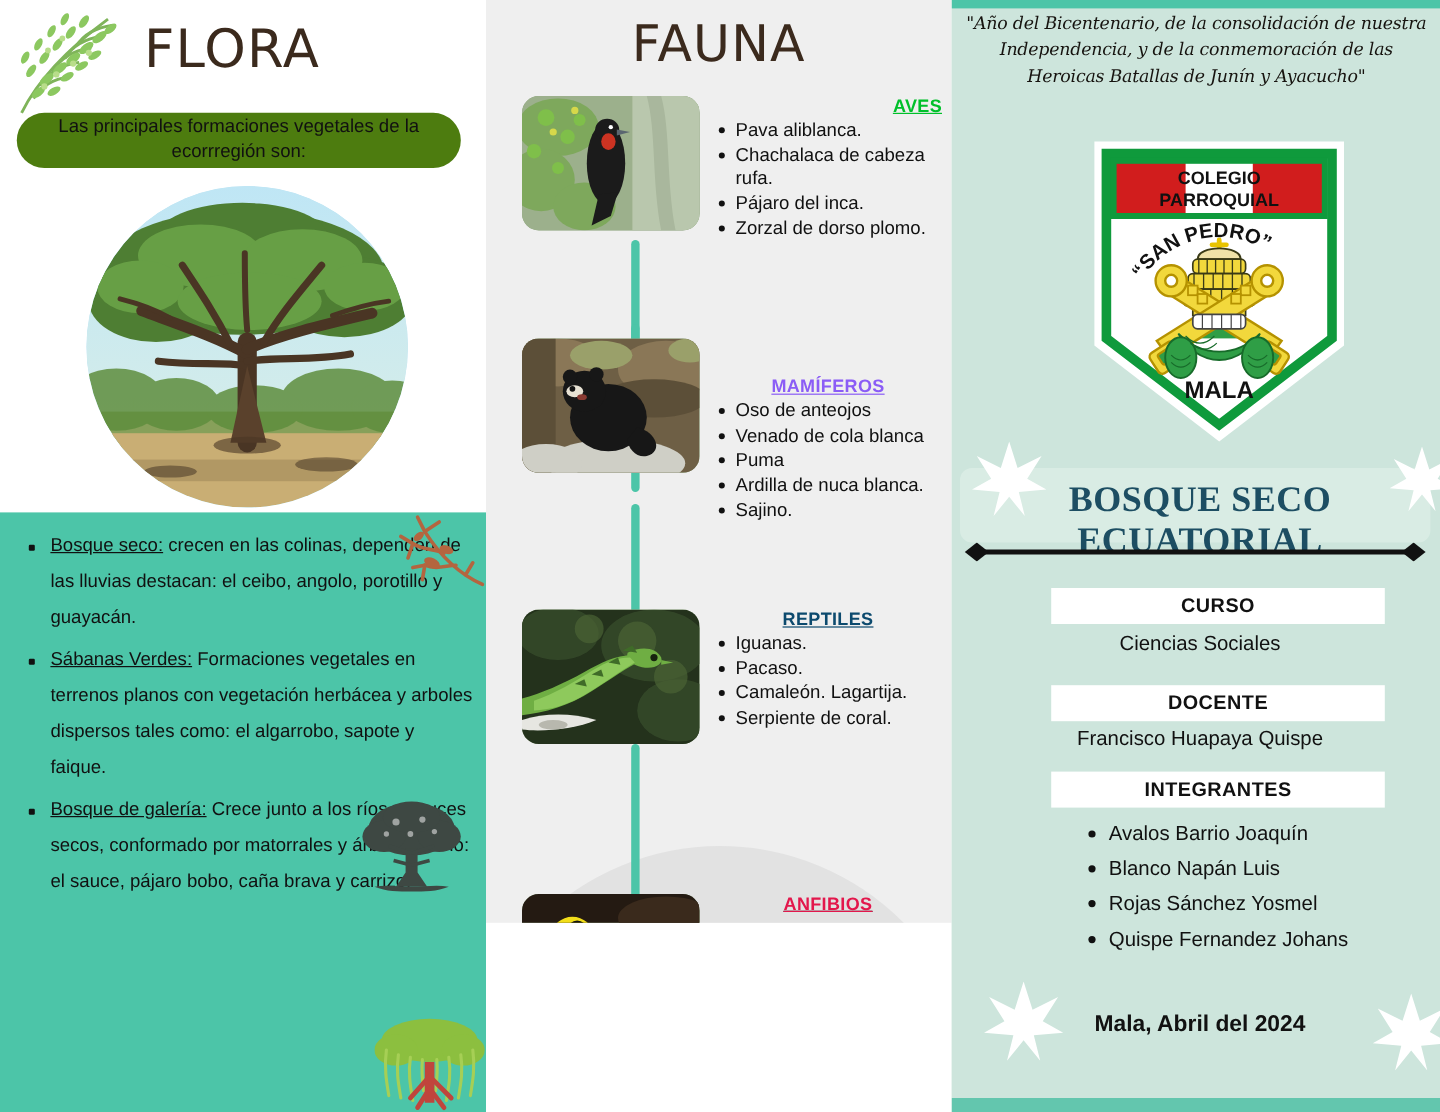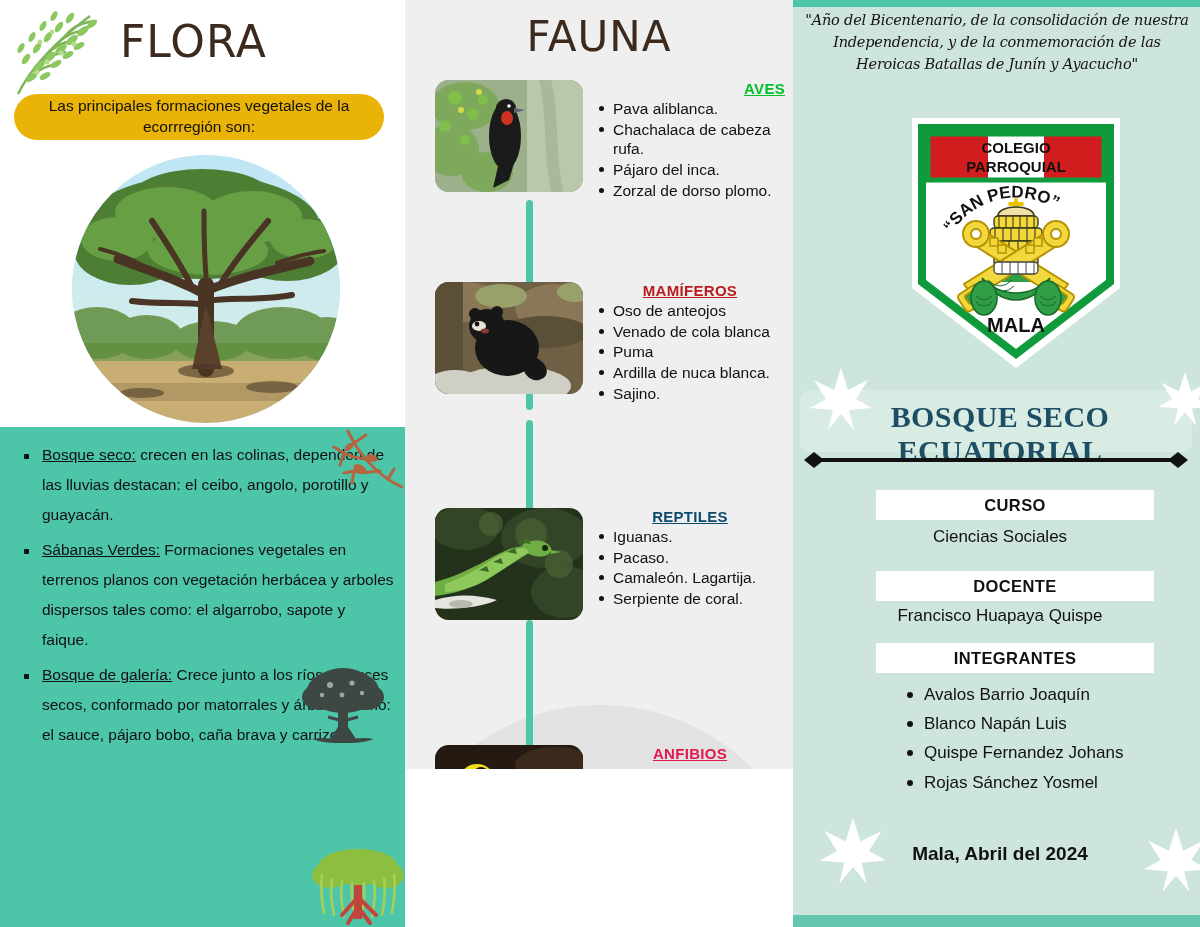--- a/index.html
+++ b/index.html
@@ -20,21 +20,21 @@
     position:absolute; left:4px; top:4px; width:108px; height:92px;
   }
   .flora-title {
     position:absolute; left:120px; top:16px; width:270px;
     font-size:44px; font-weight:400; color:#3b2a1d;
     letter-spacing:1px; text-align:left;
     font-family:"DejaVu Sans", sans-serif;
   }
   .flora-callout {
     position:absolute; left:14px; top:94px; width:370px; height:46px;
-    background:#eab308; border-radius:28px;
+    background:#4d7c0f; border-radius:28px;
     display:flex; align-items:center; justify-content:center;
     text-align:center; font-size:15.5px; color:#111; line-height:1.35;
     padding:4px 16px;
   }
   .flora-photo {
     position:absolute; left:72px; top:155px; width:268px; height:268px;
     border-radius:50%; overflow:hidden;
     background:#bfe4f3;
   }
   .flora-photo svg { display:block; }
@@ -438,21 +438,21 @@
               <circle cx="62" cy="30" r="6"></circle>
           </g>
           <g fill="#e8e2d4">
               <ellipse cx="44" cy="44" rx="7" ry="5"></ellipse>
             </g>
           <circle cx="42" cy="42" r="2.4" fill="#111"></circle>
           <ellipse cx="50" cy="49" rx="4" ry="2.4" fill="#8a3a32"></ellipse>
         </svg>
       </div>
       <div class="fauna-text">
-        <div class="fauna-head" style="color:#b91c1c;">MAMÍFEROS</div>
+        <div class="fauna-head" style="color:#8b5cf6;margin-top:32px;">MAMÍFEROS</div>
         <ul class="fauna-ul">
           <li>Oso de anteojos</li>
           <li>Venado de cola blanca</li>
           <li>Puma</li>
           <li>Ardilla de nuca blanca.</li>
           <li>Sajino.</li>
         </ul>
       </div>
     </div>
 
@@ -666,22 +666,22 @@
     </div>
     <div class="info-val val-doc">Francisco Huapaya Quispe</div>
 
     <div class="info-card card-int">
       <span>INTEGRANTES</span>
     </div>
 
     <ul class="int-list">
       <li>Avalos Barrio Joaquín</li>
       <li>Blanco Napán Luis</li>
+      <li>Rojas Sánchez Yosmel</li>
       <li>Quispe Fernandez Johans</li>
-      <li>Rojas Sánchez Yosmel</li>
     </ul>
 
     <div class="star" style="left:820px; top:818px; width:66px; height:66px;">
       <svg viewBox="0 0 62 62" width="66" height="66">
           <path fill="#ffffff" d="M31 0 L38 22 L58 12 L46 31 L62 40 L39 42 L44 62 L31 46 L18 62 L23 42 L0 40 L16 31 L4 12 L24 22 Z"></path>
         </svg>
     </div>
     <div class="star" style="left:1144px; top:828px; width:64px; height:64px;">
       <svg viewBox="0 0 62 62" width="64" height="64">
           <path fill="#ffffff" d="M31 0 L38 22 L58 12 L46 31 L62 40 L39 42 L44 62 L31 46 L18 62 L23 42 L0 40 L16 31 L4 12 L24 22 Z"></path>

